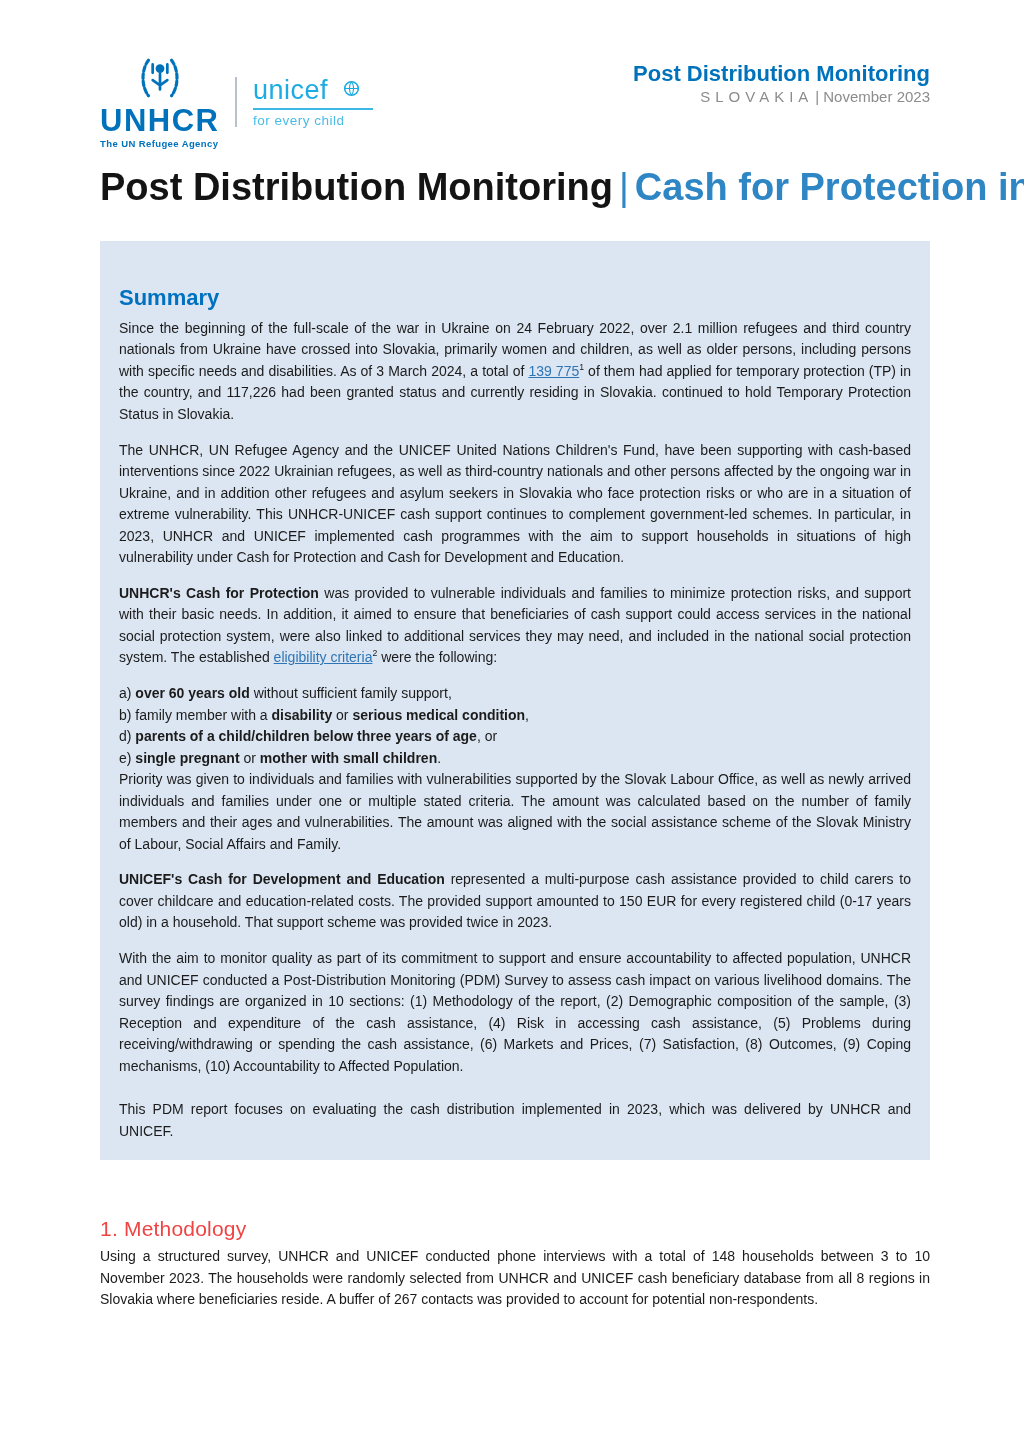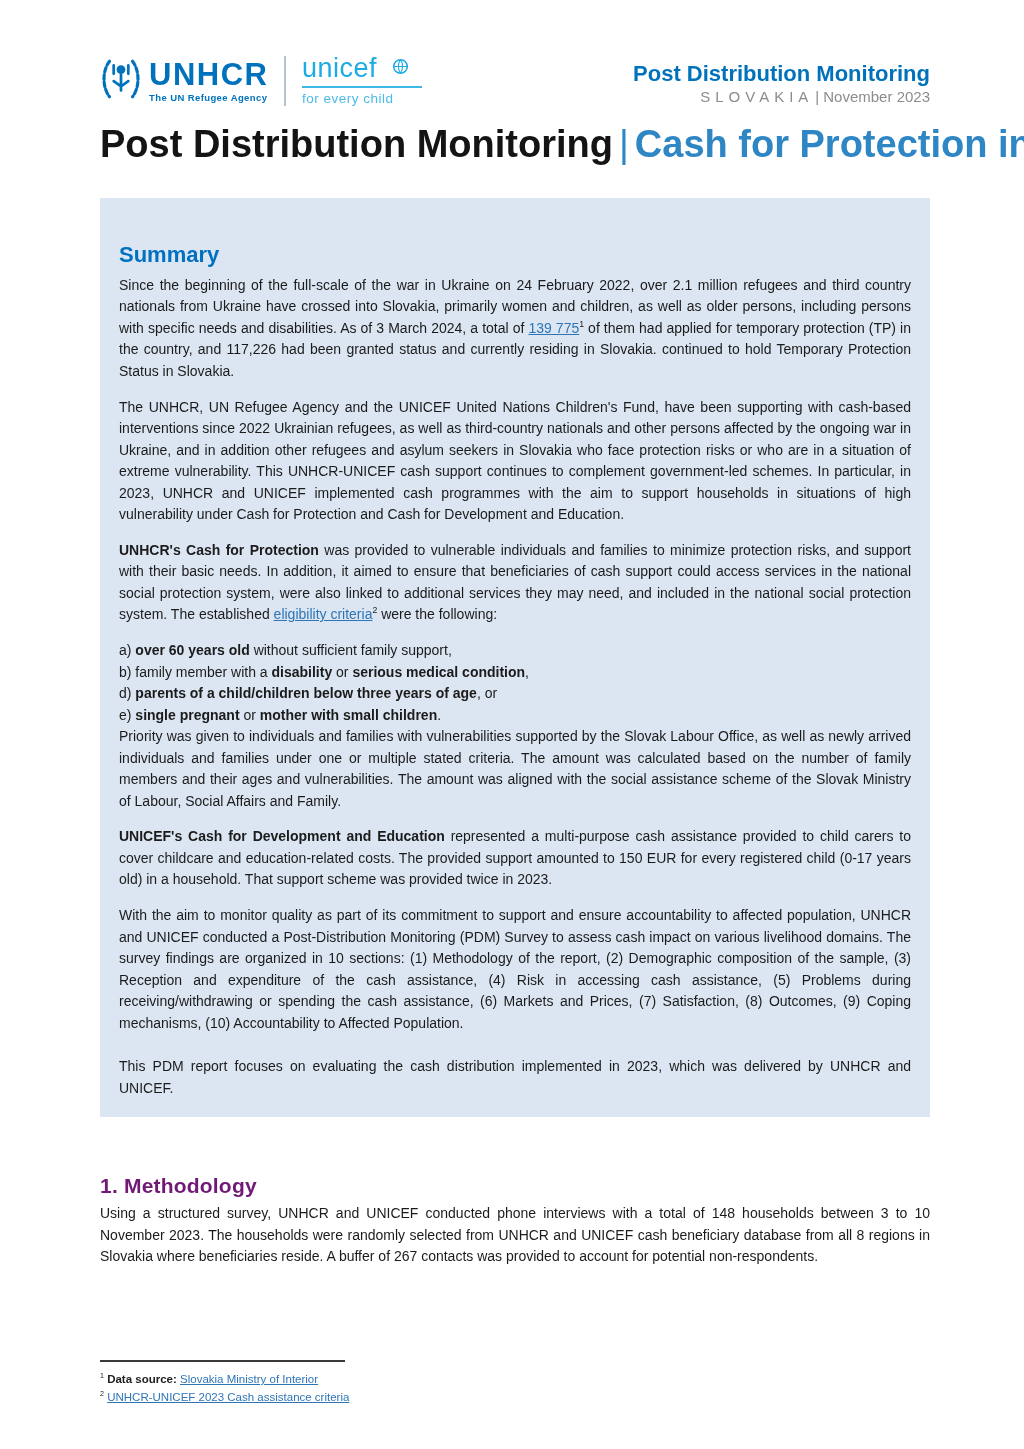--- a/index.html
+++ b/index.html
@@ -15,21 +15,21 @@
   html,body{background:#ffffff;}
   body{font-family:"Liberation Sans", sans-serif;color:var(--body-ink);}
   .page{
     width:1024px;height:1449px;margin:0 auto;background:#fff;
     padding:55px 94px 42px 100px;
     display:flex;flex-direction:column;position:relative;
   }
   
   .hdr{display:flex;align-items:flex-start;justify-content:space-between;}
   .logos{display:flex;align-items:center;gap:16px;}
-  .unhcr-logo{display:flex;align-items:center;gap:7px;}
+  .unhcr-logo{display:flex;align-items:center;flex-direction:column;}
   .unhcr-stack{display:flex;flex-direction:column;}
   .unhcr-word{font-size:31px;font-weight:700;color:var(--unhcr-blue);letter-spacing:1.5px;line-height:1;}
   .unhcr-tag{font-size:9.5px;font-weight:700;color:var(--unhcr-blue);margin-top:2px;letter-spacing:.4px;}
   .logo-divider{width:1.5px;height:50px;background:#b9c2cc;}
   .unicef-logo{display:flex;flex-direction:column;width:120px;}
   .unicef-top{display:flex;align-items:center;gap:14px;}
   .unicef-word{font-size:27px;font-weight:500;color:var(--unicef-cyan);line-height:1;letter-spacing:.5px;}
   .unicef-rule{height:2px;background:var(--unicef-cyan);margin:4px 0 3px;opacity:.85;}
   .unicef-tag{font-size:13.5px;color:var(--unicef-cyan);opacity:.8;letter-spacing:.5px;}
   .hdr-right{text-align:right;padding-top:6px;}
@@ -50,21 +50,21 @@
   .summary-heading{font-size:22px;font-weight:700;color:#0070C0;margin-bottom:7px;margin-top:31px;}
   .body-p{font-size:14px;line-height:1.54;text-align:justify;margin-bottom:14px;color:var(--body-ink);}
   .criteria{}
   .criteria .body-p{margin:0;text-align:left;}
   .bold{font-weight:700;}
   a.link{color:var(--link-blue);cursor:pointer;}
   sup{font-size:.62em;vertical-align:super;line-height:0;}
   .last-p{margin-top:22px;margin-bottom:2px;}
   
   .methodology{margin-top:57px;}
-  .methodology-heading{font-size:21px;font-weight:700;color:#701a75;margin-bottom:5px;letter-spacing:.2px;}
+  .methodology-heading{font-size:21px;font-weight:400;color:#ef4444;margin-bottom:5px;letter-spacing:.2px;}
   
   .footnotes{margin-top:auto;}
   .fn-divider{width:245px;border-top:2px solid #3a3a3a;margin-bottom:9px;}
   .fn{font-size:11.5px;line-height:1.55;color:#222;}
   .fn .bold{font-weight:700;}
 </style>
 </head>
 <body>
 
 <div class="page">
@@ -127,19 +127,14 @@
     <p class="body-p"><span class="bold">UNICEF's Cash for Development and Education</span><span> represented a multi-purpose cash assistance provided to child carers to cover childcare and education-related costs. The provided support amounted to 150 EUR for every registered child (0-17 years old) in a household. That support scheme was provided twice in 2023.</span></p>
     <p class="body-p"><span>With the aim to monitor quality as part of its commitment to support and ensure accountability to affected population, UNHCR and UNICEF conducted a Post-Distribution Monitoring (PDM) Survey to assess cash impact on various livelihood domains. The survey findings are organized in 10 sections: (1) Methodology of the report, (2) Demographic composition of the sample, (3) Reception and expenditure of the cash assistance, (4) Risk in accessing cash assistance, (5) Problems during receiving/withdrawing or spending the cash assistance, (6) Markets and Prices, (7) Satisfaction, (8) Outcomes, (9) Coping mechanisms, (10) Accountability to Affected Population.</span></p>
     <p class="body-p last-p"><span>This PDM report focuses on evaluating the cash distribution implemented in 2023, which was delivered by UNHCR and UNICEF.</span></p>
   </section>
 
   <section class="methodology">
     <h2 class="methodology-heading">1. Methodology</h2>
     <p class="body-p">Using a structured survey, UNHCR and UNICEF conducted phone interviews with a total of 148 households between 3 to 10 November 2023. The households were randomly selected from UNHCR and UNICEF cash beneficiary database from all 8 regions in Slovakia where beneficiaries reside.  A buffer of 267 contacts was provided to account for potential non-respondents.</p>
   </section>
 
-  <footer class="footnotes">
-    <div class="fn-divider"></div>
-    <div class="fn"><sup>1</sup><span class="bold"> Data source: </span><a class="link" href="#">Slovakia Ministry of Interior</a></div>
-    <div class="fn"><sup>2</sup><span> </span><a class="link" href="#">UNHCR-UNICEF 2023 Cash assistance criteria</a></div>
-  </footer>
 
 </div>
 
 </body></html>

